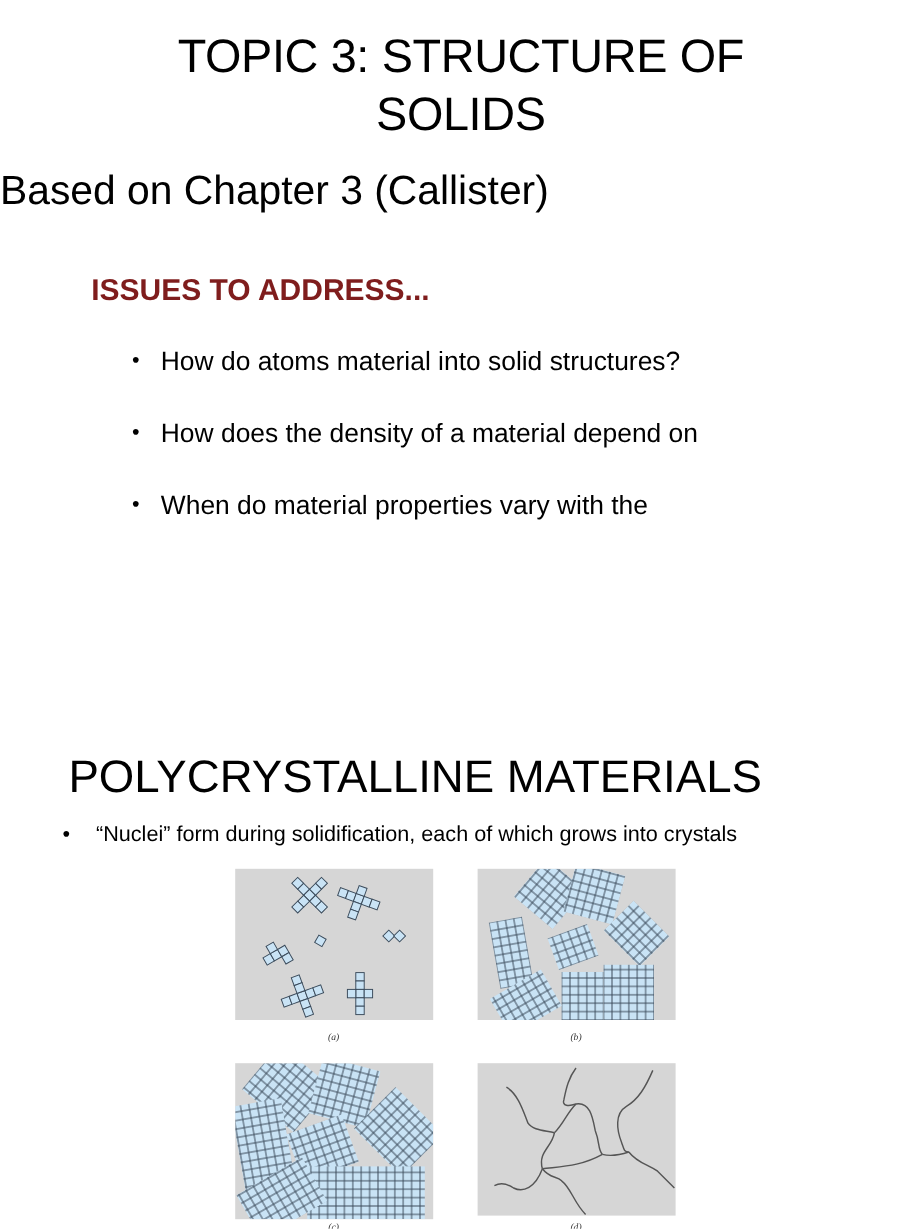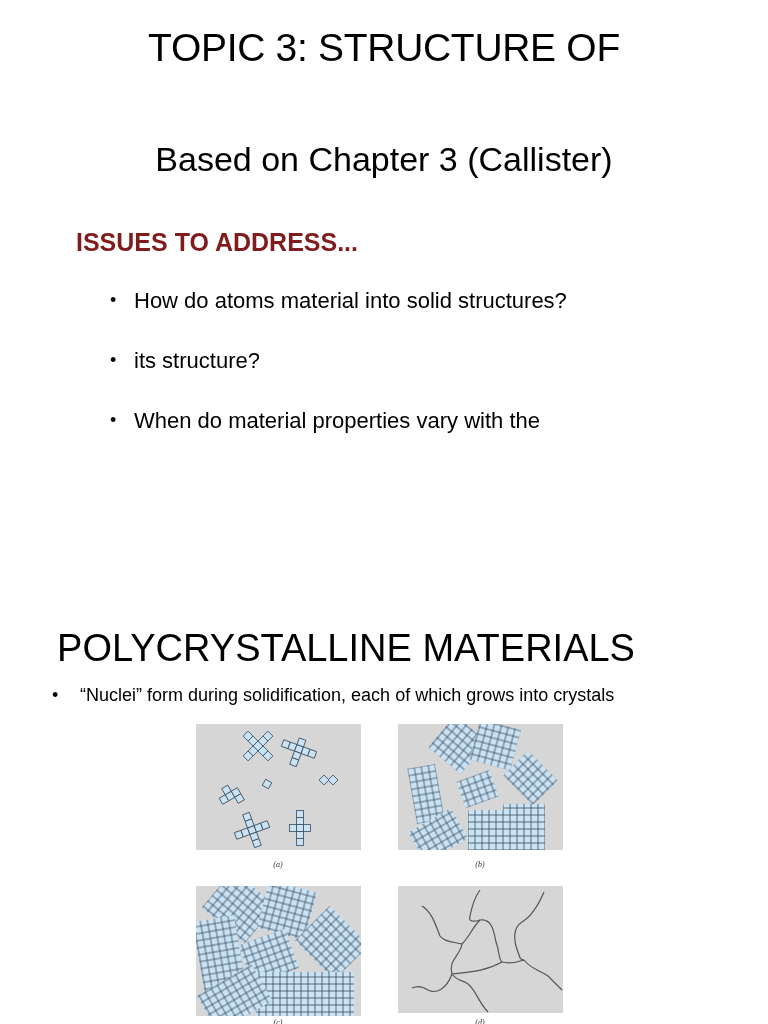--- a/index.html
+++ b/index.html
@@ -8,21 +8,21 @@
 
     .abs { position: absolute; }
 
     .title {
       left: 0; width: 768px; top: 24px;
       text-align: center; font-size: 39px; line-height: 48px; font-weight: normal;
       letter-spacing: -0.3px;
     }
     .subtitle {
       left: 0; width: 768px; top: 138px;
-      text-align: center; font-size: 34px; line-height: 42px;
+      font-size: 34px; line-height: 42px;
     }
     .issues-heading {
       left: 76px; top: 226px;
       font-size: 25px; font-weight: bold; color: #7f1d1d; line-height: 32px;
     }
     .bullets { left: 110px; top: 285px; width: 600px; list-style: none; }
     .bullets li {
       position: relative; padding-left: 24px;
       font-size: 22px; line-height: 31px; margin-bottom: 29px;
     }
@@ -43,32 +43,33 @@
     .caption {
       font-family: "Liberation Serif", serif; font-style: italic; font-size: 8px; color: #333;
       text-align: center; width: 40px;
     }
   </style>
 </head>
 <body>
 
 <div class="abs title">
   <div>TOPIC 3:  STRUCTURE OF</div>
+  <div>SOLIDS</div>
 </div>
 <div class="abs subtitle">Based on Chapter 3 (Callister)</div>
 <div class="abs issues-heading">ISSUES TO ADDRESS...</div>
 
 <ul class="abs bullets">
   <li>
     <span class="dot">•</span>
     <div>How do atoms material into solid structures?</div>
   </li>
   <li>
     <span class="dot">•</span>
-    <div>its structure?</div>
+    <div>How does the density of a material depend on</div>
   </li>
   <li>
     <span class="dot">•</span>
     <div>When do material properties vary with the</div>
   </li>
 </ul>
 
 <div class="abs section-title">POLYCRYSTALLINE MATERIALS</div>
 <div class="abs nuclei">
   <span class="dot">•</span><span>“Nuclei” form during solidification, each of which grows into crystals</span>

